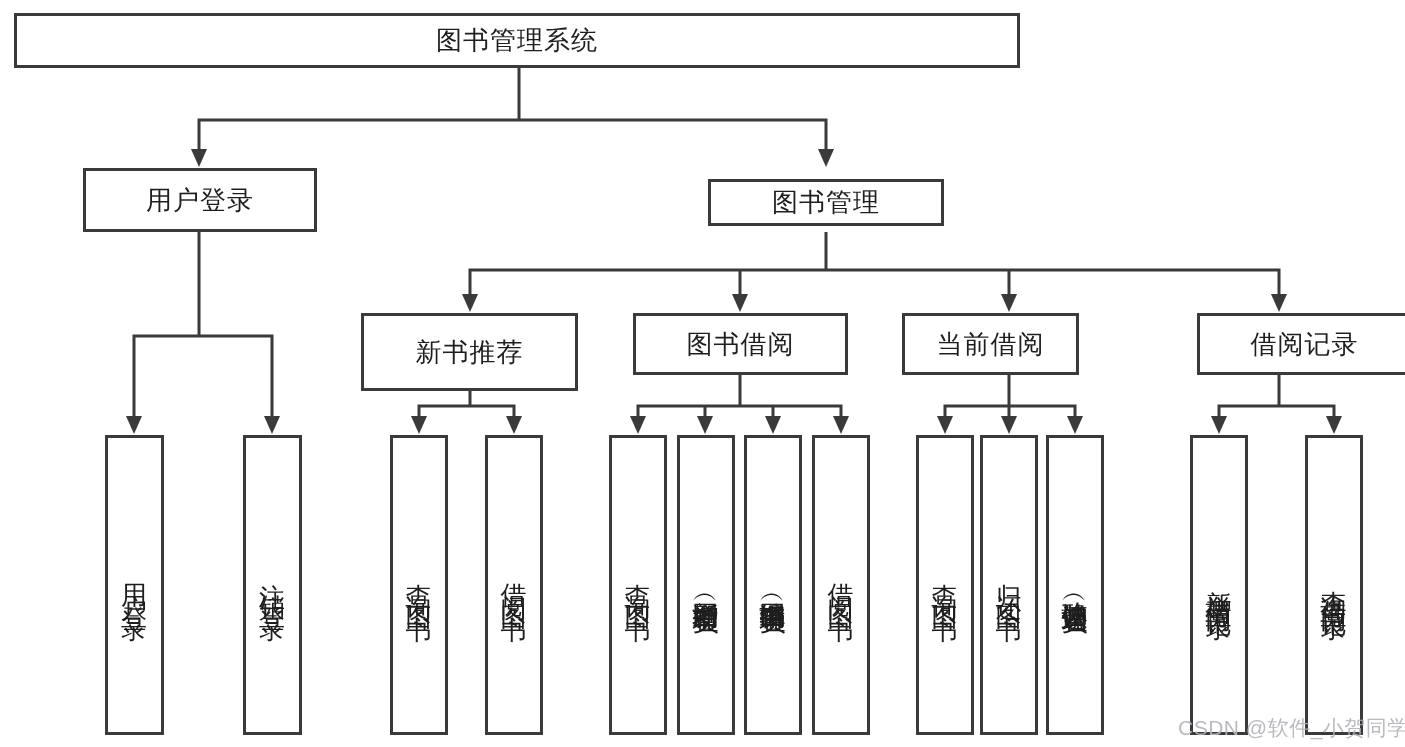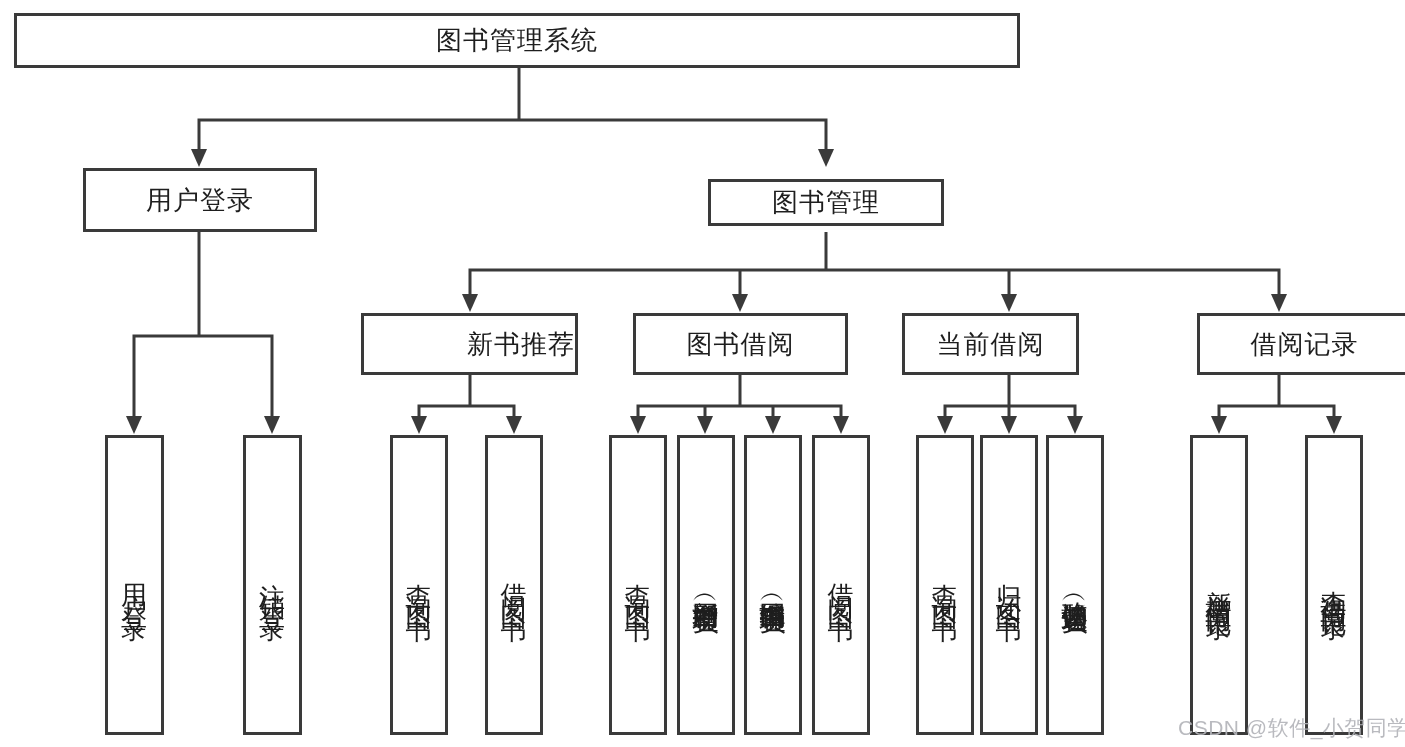--- a/index.html
+++ b/index.html
@@ -19,21 +19,21 @@
     font-size:26px;line-height:1;white-space:nowrap;
   }
   .ls-wide span{letter-spacing:11px;}
   .ls-mid  span{letter-spacing:5px;}
   .ls-tight span{letter-spacing:1px;}
 
   
   #n-root{left:14px;top:13px;width:1006px;height:55px;}
   #n-l2a{left:83px;top:168px;width:234px;height:64px;}
   #n-l2b{left:708px;top:168px;width:236px;height:47px;margin-top:11px;}
-  #n-l3a{left:361px;top:313px;width:217px;height:62px;justify-content:flex-end;}
+  #n-l3a{left:361px;top:313px;width:217px;height:78px;}
   #n-l3b{left:633px;top:313px;width:215px;height:62px;}
   #n-l3c{left:902px;top:313px;width:177px;height:62px;}
   #n-l3d{left:1172px;top:313px;width:215px;height:62px;margin-left:25px;}
   .vbox{top:435px;width:58px;height:300px;}
   #n-ua{left:105px;width:59px;}
   #n-ub{left:243px;width:59px;}
   #n-a1{left:390px;}
   #n-a2{left:485px;}
   #n-b1{left:609px;}
   #n-b2{left:677px;}

